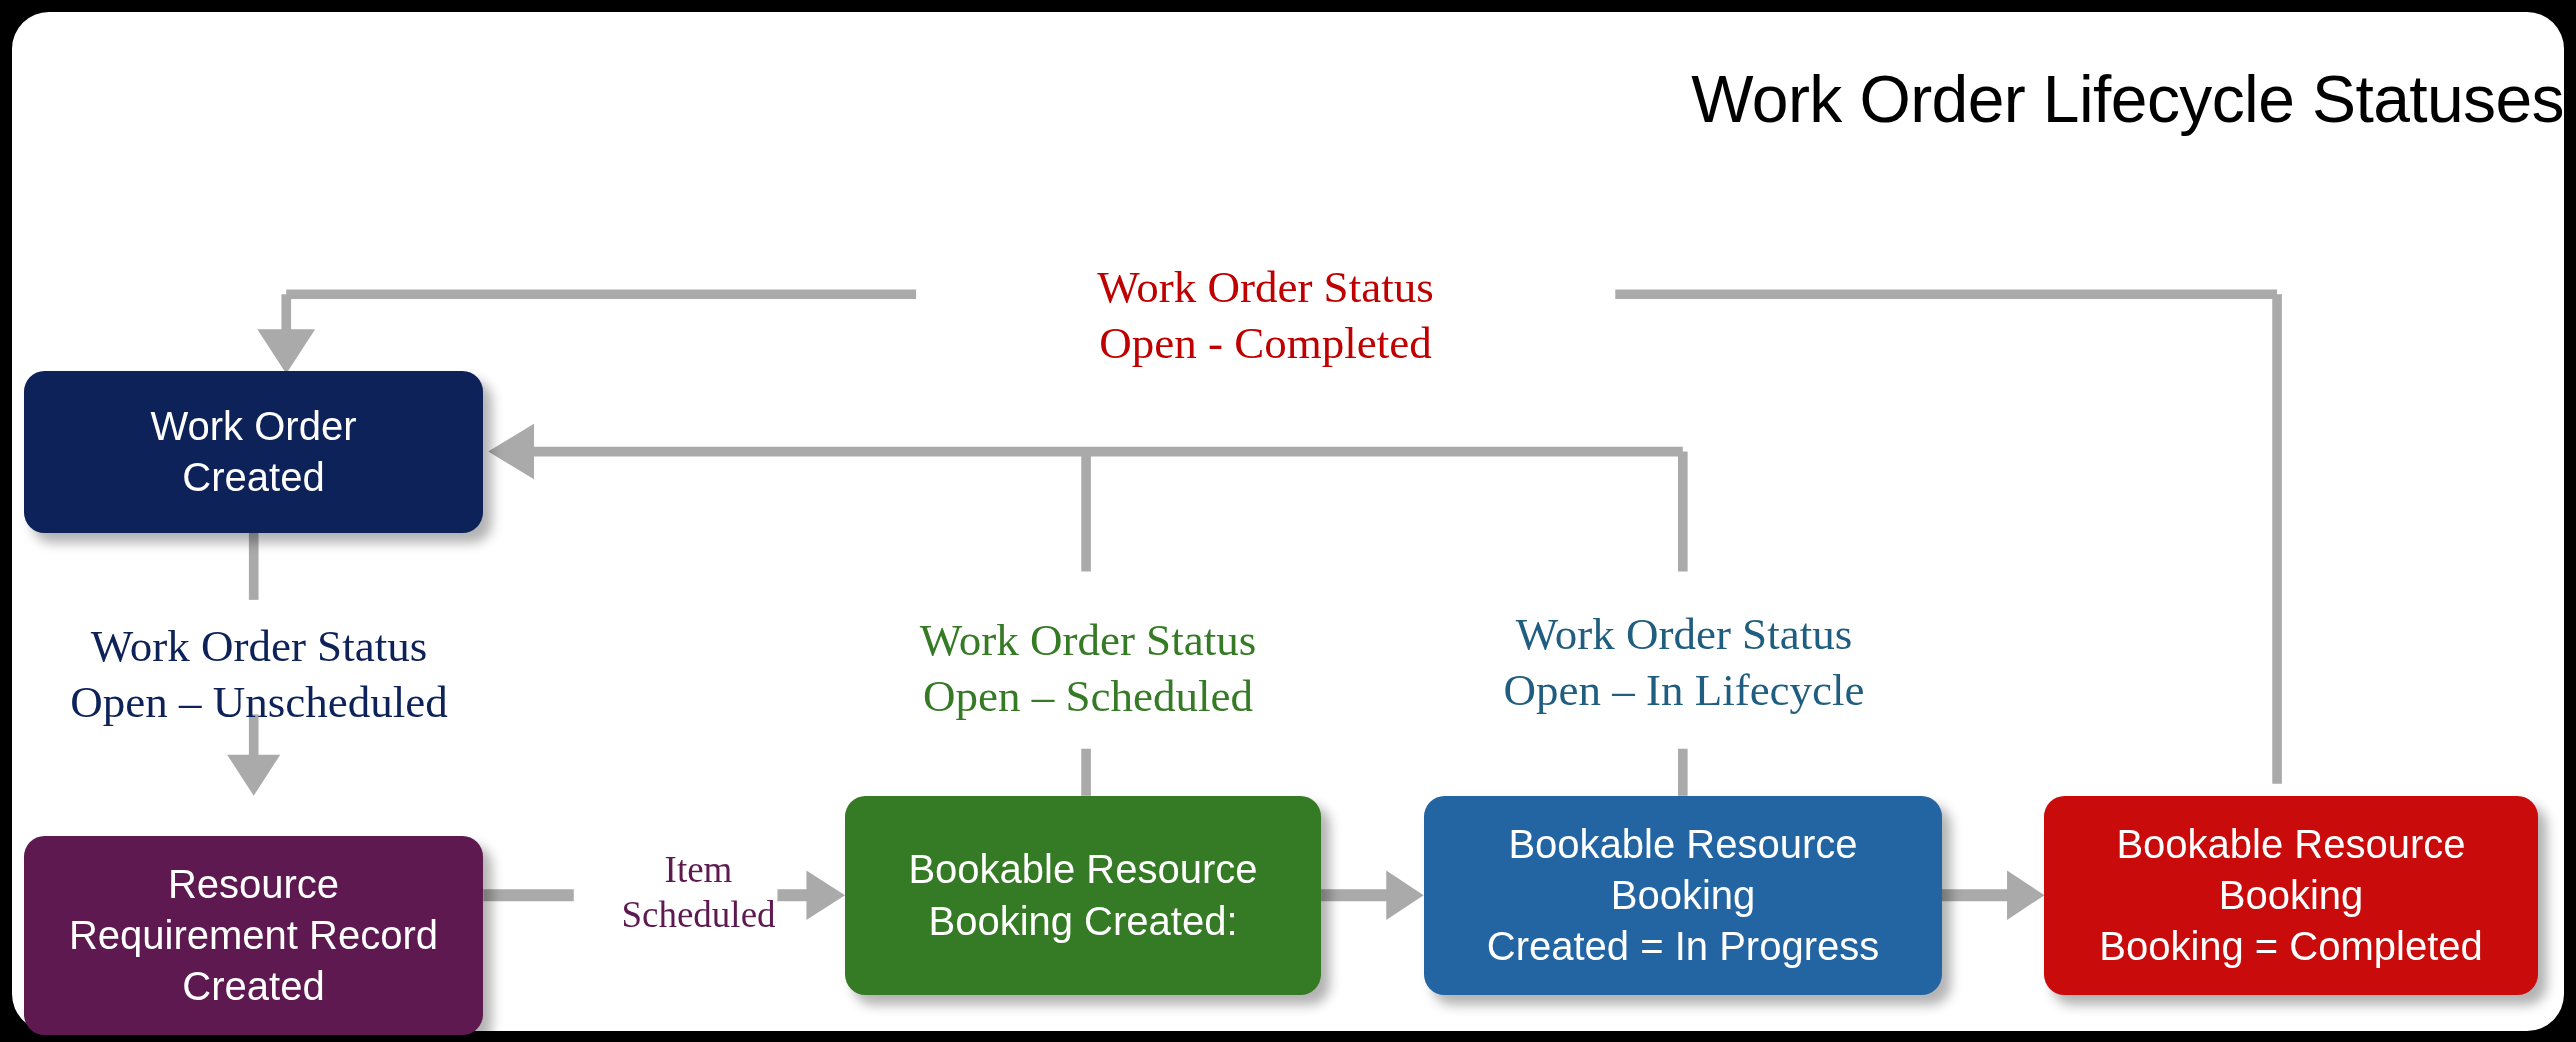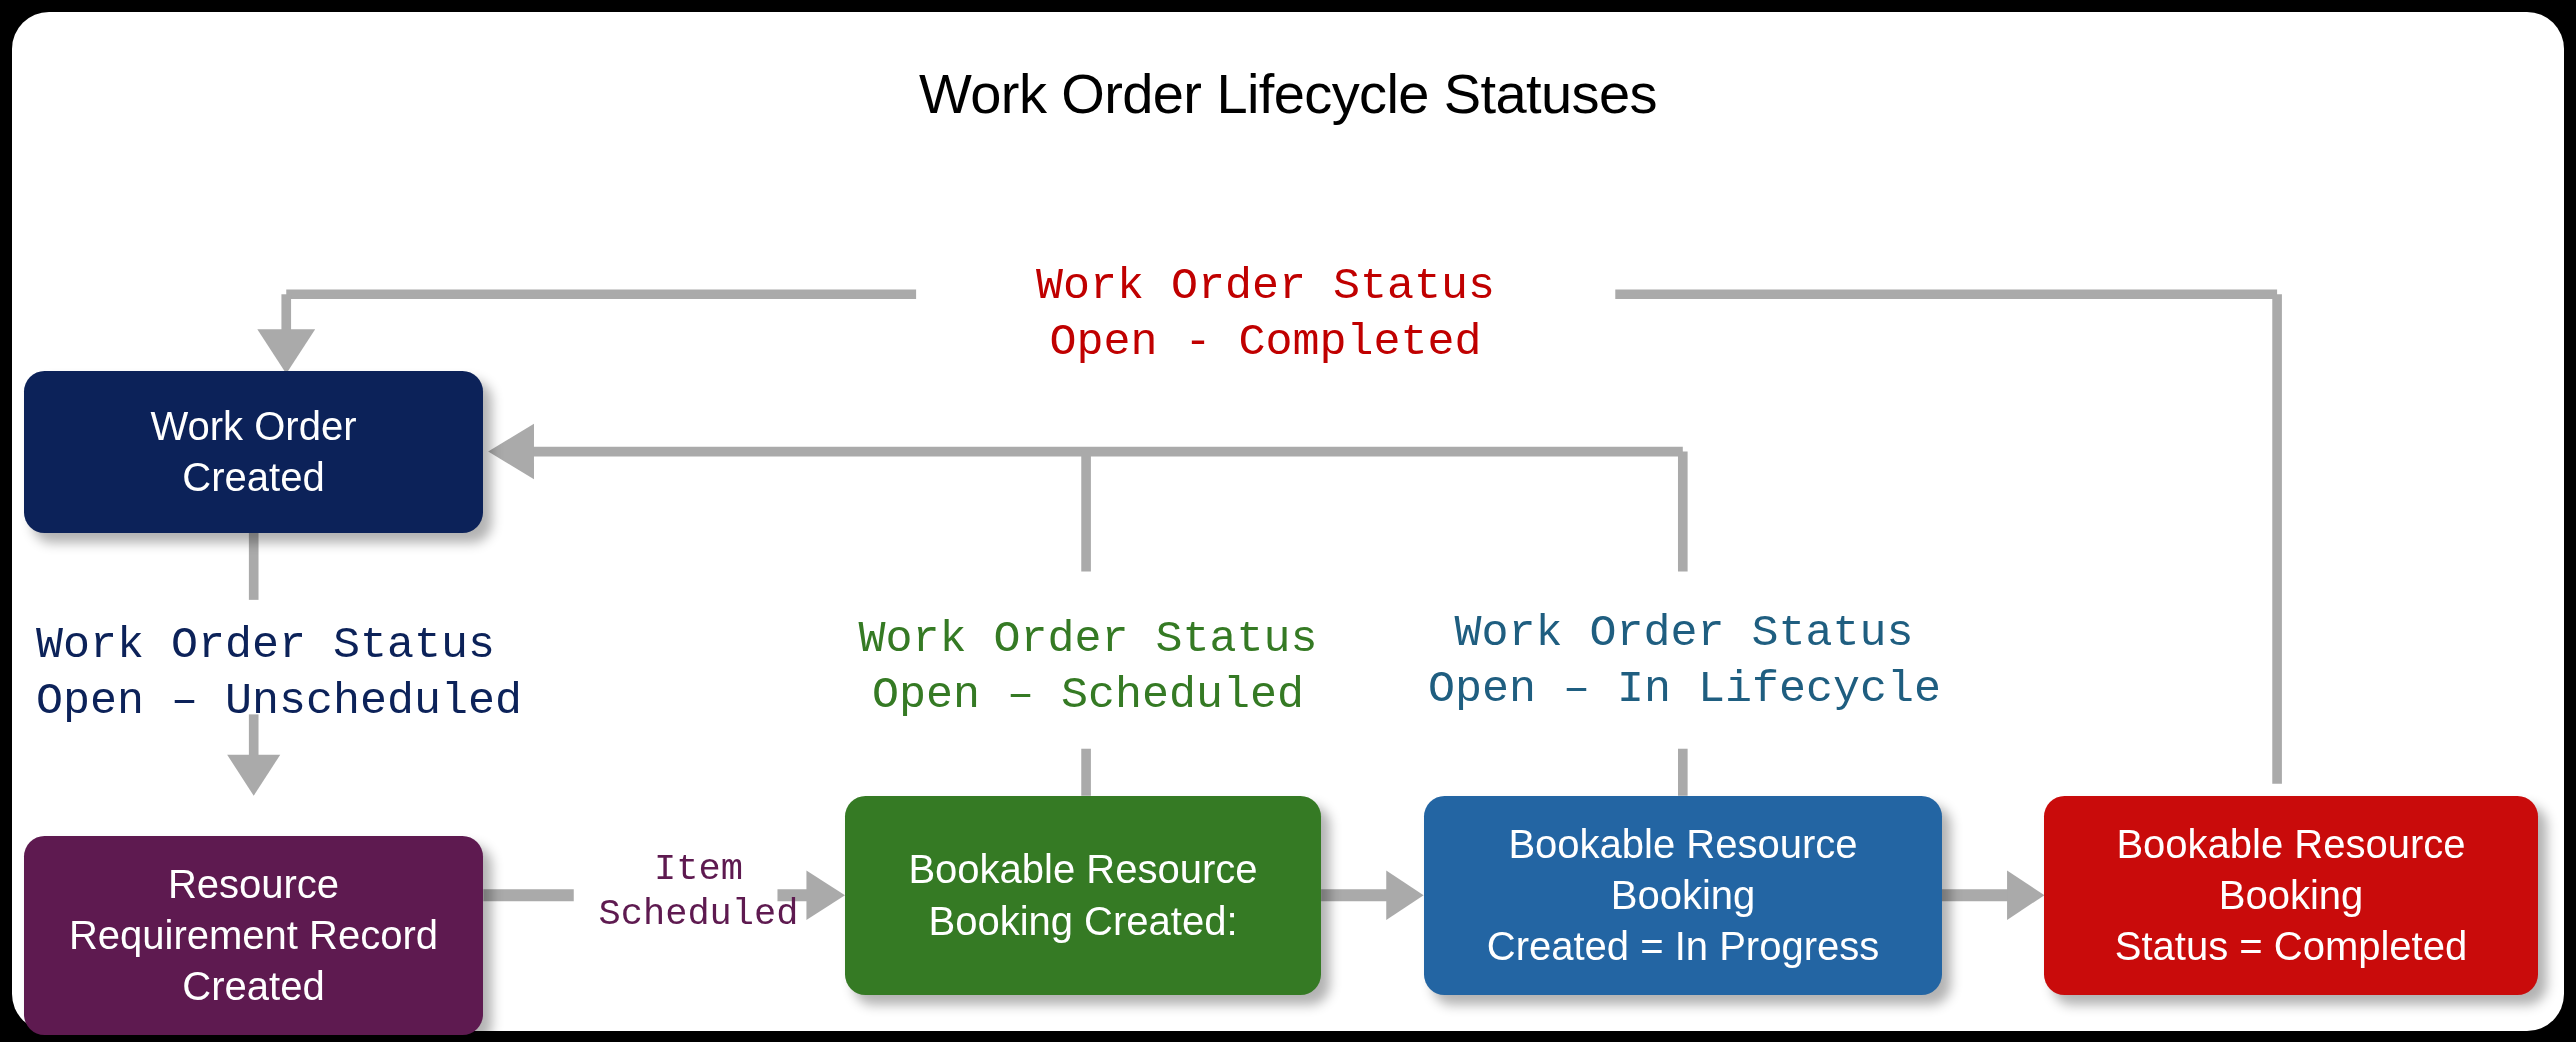--- a/index.html
+++ b/index.html
@@ -25,22 +25,22 @@
     background: #ffffff;
     border-radius: 37px;
   }
 
   
   #title {
     position: absolute;
     left: 0;
     top: 54px;
     width: 2552px;
-    text-align: center;
-    font-size: 56px;
+    text-align: right;
+    font-size: 66px;
     line-height: 1.0;
     color: #000000;
     font-family: "Liberation Sans", sans-serif;
     letter-spacing: -0.6px;
     white-space: nowrap;
   }
 
   
   #wires {
     position: absolute;
@@ -79,21 +79,21 @@
   #node-brb-sched { background: #357A24; }
   #node-brb-prog  { background: #2365A3; }
   #node-wo        { background: #0C2259; }
   #node-rr        { background: #5E1A50; margin-top: 40px; }
   #node-brb-comp  { background: #C90B0B; }
 
   
   .edge-label {
     position: absolute;
     text-align: center;
-    font-family: Liberation Mono, monospace;
+    font-family: Liberation Serif, serif;
     line-height: 1.25;
     white-space: nowrap;
   }
   .edge-label .ln { display: block; }
 
   #lbl-completed {
     left: 904px; top: 247px; width: 699px;
     font-size: 45px; color: #C00000;
   }
   #lbl-unscheduled {
@@ -200,21 +200,21 @@
         <span class="ln">Bookable Resource</span>
         <span class="ln">Booking</span>
         <span class="ln">Created = In Progress</span>
       </div>
     </div>
 
     <div class="node" id="node-brb-comp">
       <div class="lines">
         <span class="ln">Bookable Resource</span>
         <span class="ln">Booking</span>
-        <span class="ln">Status = Completed</span>
+        <span class="ln">Booking = Completed</span>
       </div>
     </div>
 
     <div class="edge-label" id="lbl-completed">
       <span class="ln">Work Order Status</span>
       <span class="ln">Open - Completed</span>
     </div>
 
     <div class="edge-label" id="lbl-unscheduled">
       <span class="ln">Work Order Status</span>

